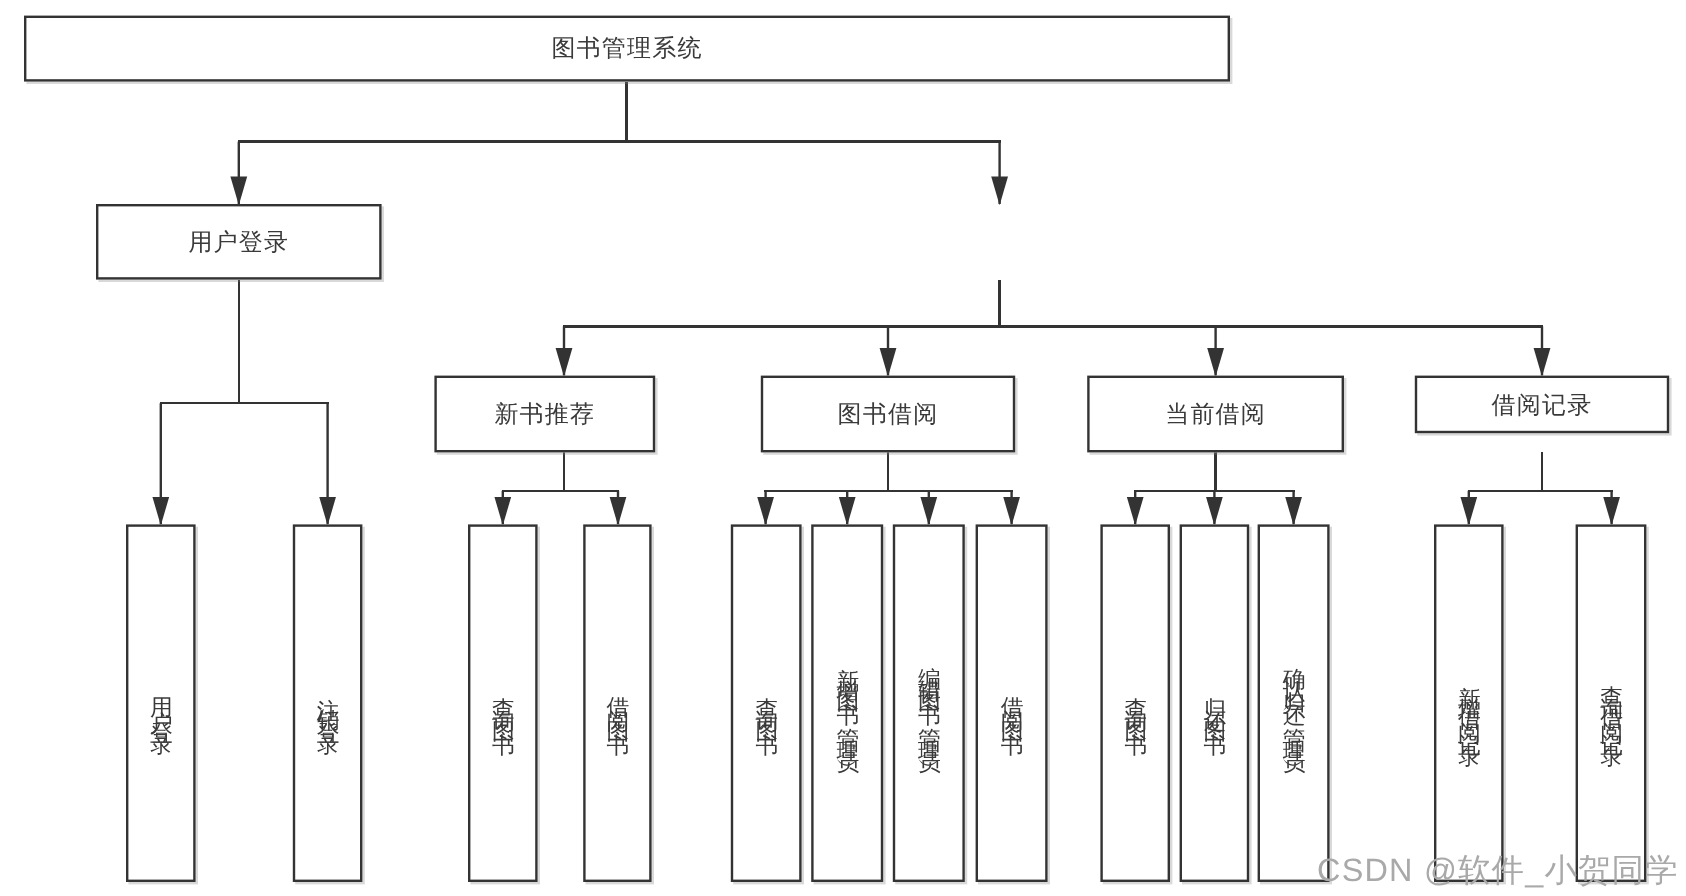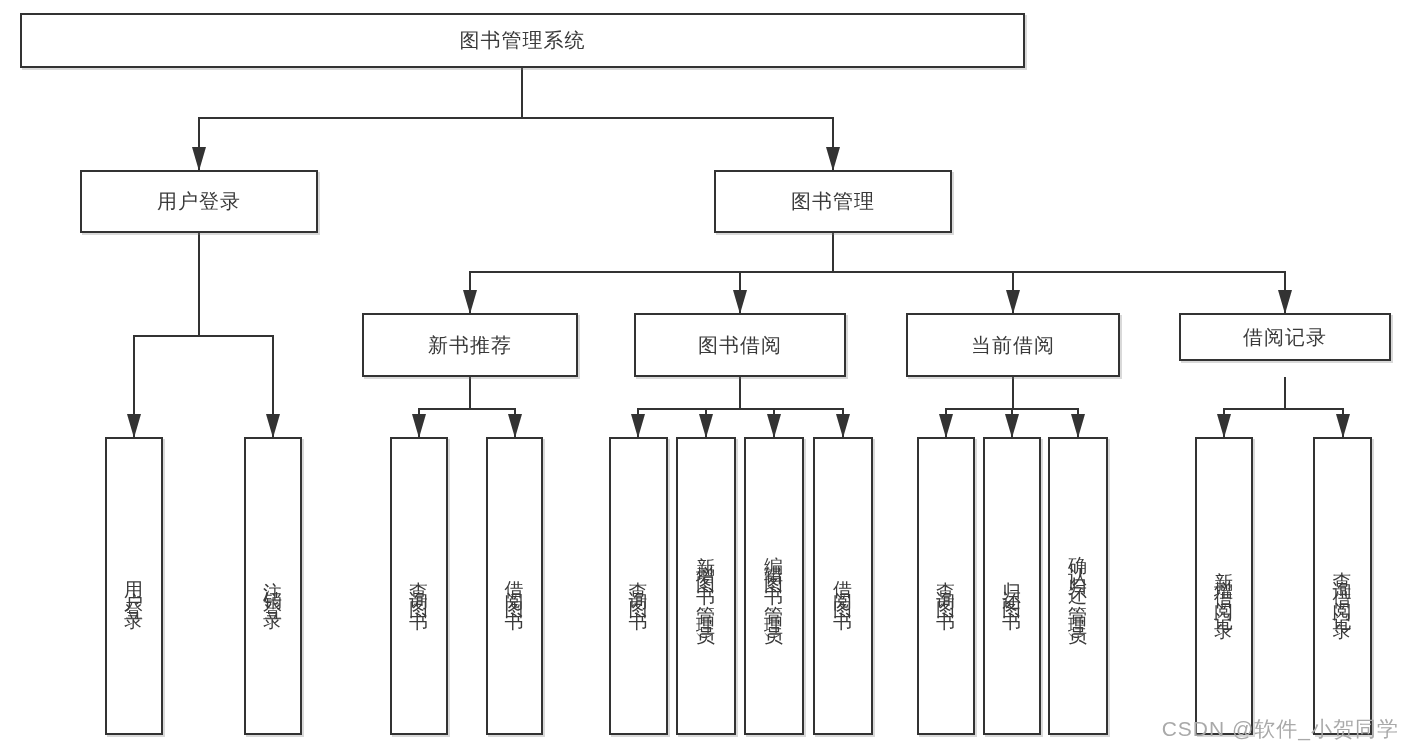--- a/index.html
+++ b/index.html
@@ -28,21 +28,21 @@
   .vnode span{
     writing-mode:vertical-lr;
     text-orientation:mixed;
     font-size:19px;
     letter-spacing:10px;
     line-height:1;
   }
   .watermark{
     position:absolute;
     right:6px;bottom:4px;
-    font-size:21px;
+    font-size:27px;
     color:#a9a9a9;
     letter-spacing:1px;
     z-index:5;
     white-space:nowrap;
   }
 </style>
 </head>
 <body>
 
 <div class="canvas">
@@ -109,25 +109,22 @@
     </g>
   </svg>
 
   <div class="node hnode" style="left:20px;top:13px;width:1005px;height:55px;text-align:center;">
     <span>图书管理系统</span>
   </div>
 
   <div class="node hnode" style="left:80px;top:170px;width:238px;height:63px;">
     <span>用户登录</span>
   </div>
-  <div class="node hnode" style="left:714px;top:170px;width:238px;height:63px;">
-    <span>图书管理</span>
-  </div>
 
-  <div class="node hnode" style="left:362px;top:313px;width:216px;height:64px;">
+  <div class="node hnode" style="left:362px;top:313px;width:184px;height:64px;">
     <span>新书推荐</span>
   </div>
   <div class="node hnode" style="left:634px;top:313px;width:212px;height:64px;text-align:center;">
     <span>图书借阅</span>
   </div>
   <div class="node hnode" style="left:906px;top:313px;width:214px;height:64px;">
     <span>当前借阅</span>
   </div>
   <div class="node hnode" style="left:1179px;top:313px;width:212px;height:48px;">
     <span>借阅记录</span>

